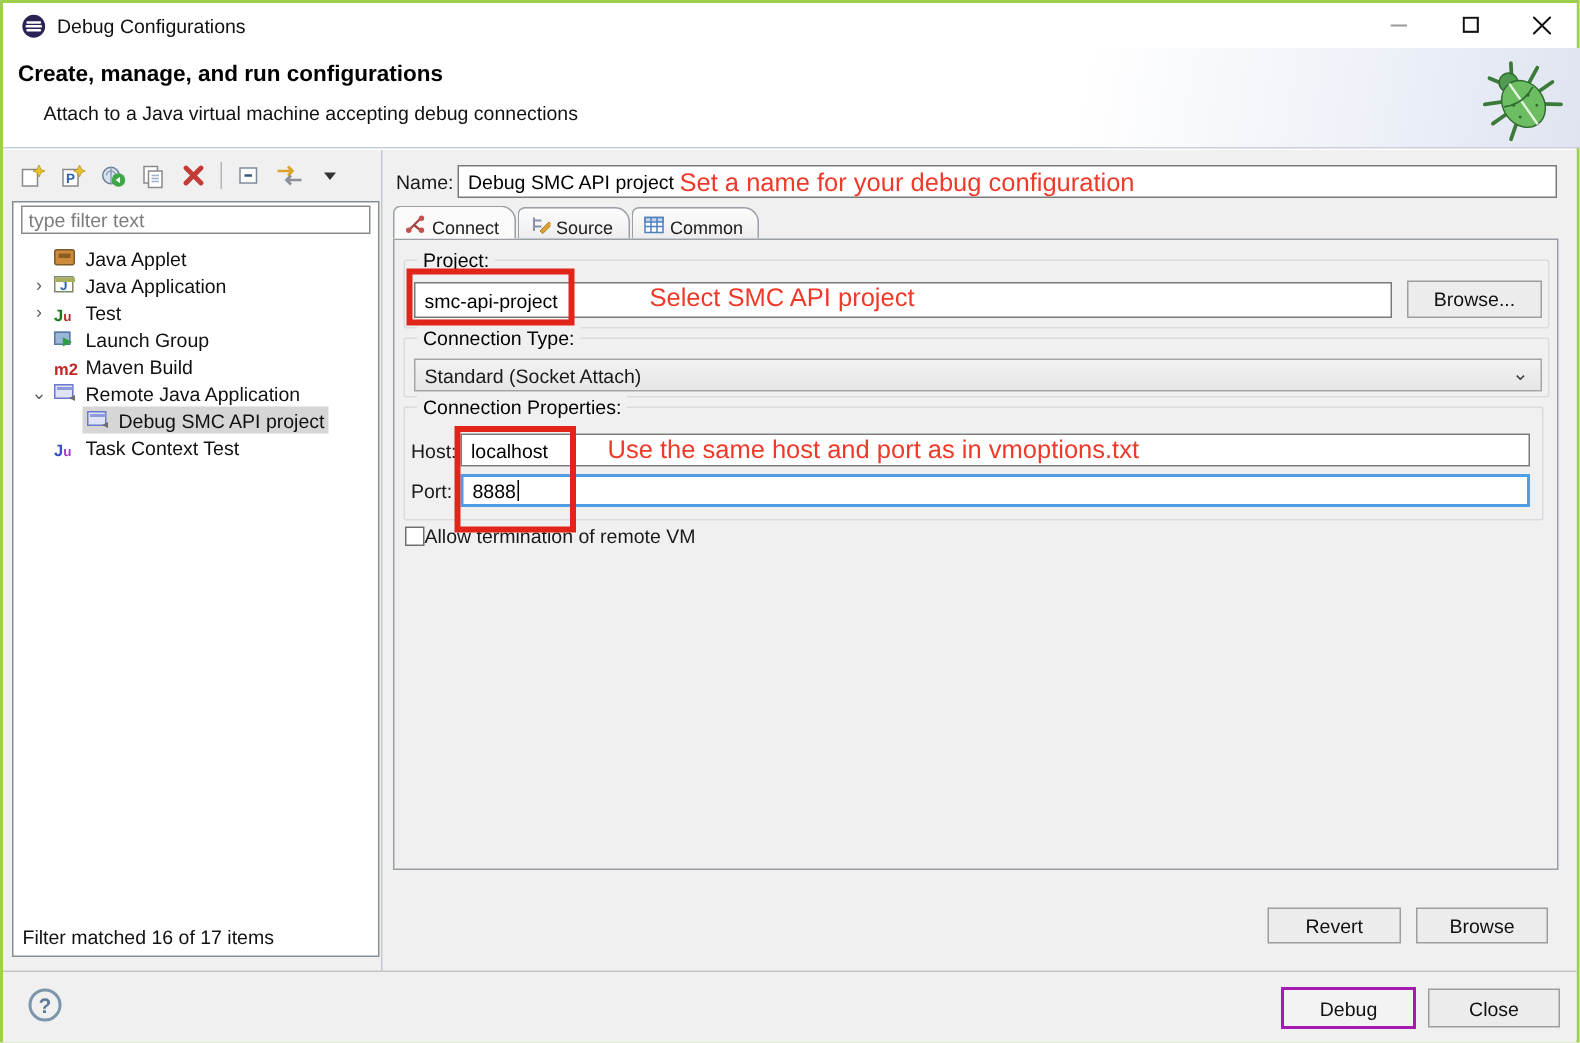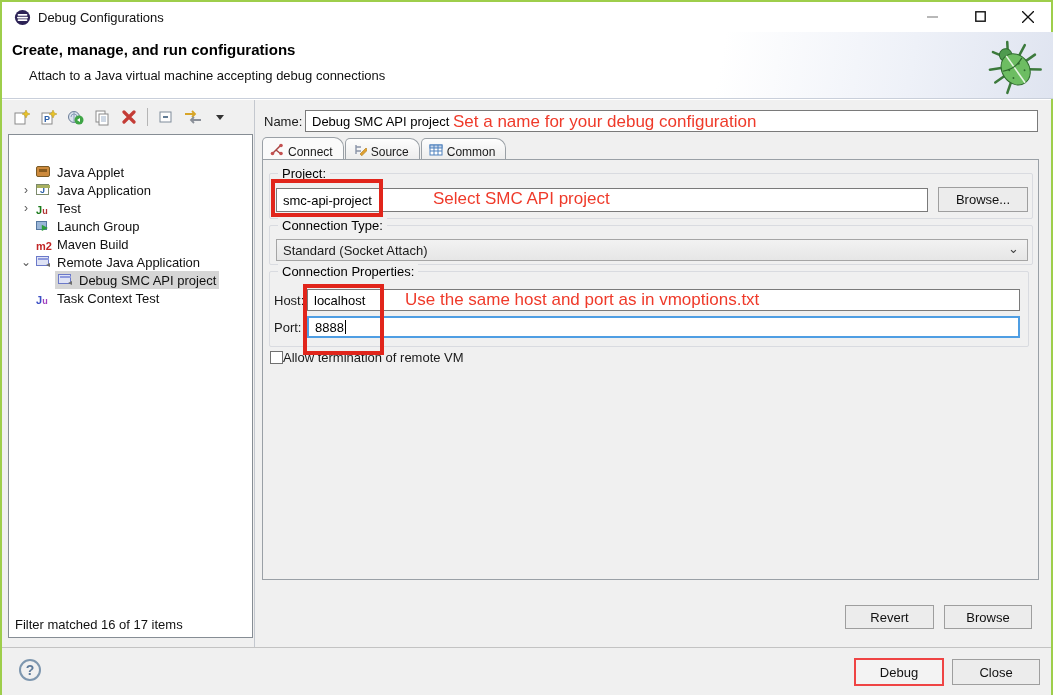--- a/index.html
+++ b/index.html
@@ -103,21 +103,21 @@
   .cb-row { position:absolute; left:7px; top:190px; display:flex; align-items:center; }
   .checkbox { width:13px; height:13px; background:#fff; border:1px solid #707070; }
 
   .revert-btn { position:absolute; left:585px; top:505px; width:89px; height:24px; }
   .apply-btn  { position:absolute; left:684px; top:505px; width:88px; height:24px; }
 
   
   .footer { position:absolute; left:0; top:645px; width:1049px; height:48px; background:#f0f0f0; border-top:1px solid #c3c3c3; }
   .help-btn { position:absolute; left:17px; top:11px; width:22px; height:22px; border:2px solid #7d96ae; border-radius:50%;
     color:#5c7999; font-size:14px; font-weight:bold; display:flex; align-items:center; justify-content:center; background:#f0f0f0; }
-  .debug-btn { position:absolute; left:852px; top:10px; width:90px; height:28px; border:2px solid #ef4444; background:#f3f3f3; }
+  .debug-btn { position:absolute; left:852px; top:10px; width:90px; height:28px; border:2px solid #a21caf; background:#f3f3f3; }
   .close-btn { position:absolute; left:950px; top:11px; width:88px; height:26px; }
 </style>
 </head>
 <body>
 
 <div id="window">
 
   <div class="titlebar">
     <span class="app-icon">
       <svg width="17" height="17" viewBox="0 0 17 17">
@@ -226,20 +226,21 @@
             </svg>
           </span>
         <span class="tbtn">
           <svg width="9" height="8">
               <polygon points="0,2 8,2 4,7" fill="#333"></polygon>
             </svg>
           </span>
       </div>
 
       <div class="tree-panel">
+        <input class="filter-box" placeholder="type filter text" style="">
         <div class="tree">
           <div class="trow">
             <span class="exp"></span>
             <span class="sel-wrap">
                 <span class="ticon">
                   <span class="ic-applet" style="position:absolute"></span>
                 </span>
             <span class="tlabel">Java Applet</span>
               </span>
           </div>

